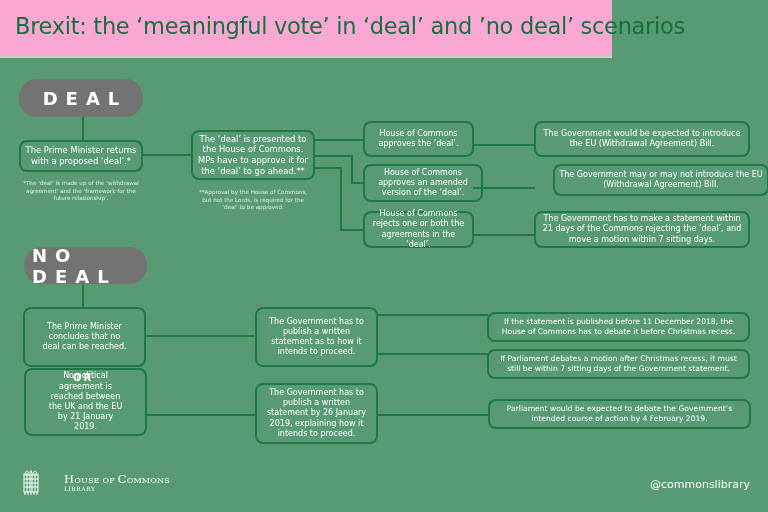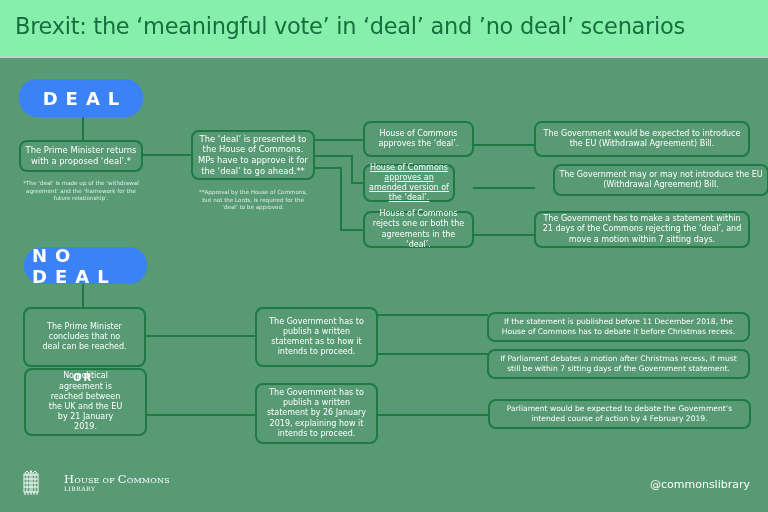--- a/index.html
+++ b/index.html
@@ -1,22 +1,22 @@
 <!DOCTYPE html>
 <html><head>
 <meta charset="utf-8">
 <style>
   * { box-sizing: border-box; margin: 0; padding: 0; }
   html, body { width: 768px; height: 512px; overflow: hidden; }
   body { position: relative; background: #579a74; font-family: "DejaVu Sans", "Liberation Sans", sans-serif; color: #ffffff; }
-  .header { position: absolute; left: 0; top: 0; width: 768px; height: 58px; background: #86efac; border-bottom: 2px solid #b8d8c4; }
+  .header { position: absolute; left: 0; top: 0; width: 612px; height: 58px; background: #f9a8d4; border-bottom: 2px solid #b8d8c4; }
   .title { position: absolute; left: 15px; top: 13px; font-size: 22.5px; color: #15703d; letter-spacing: -0.3px; white-space: nowrap; font-family: "DejaVu Sans", sans-serif; }
   .canvas { position: absolute; left: 0; top: 60px; width: 768px; height: 452px; background: #579a74; }
   svg.lines { position: absolute; left: 0; top: 0; width: 768px; height: 512px; pointer-events: none; }
-  .pill { position: absolute; background: #3b82f6; border-radius: 18px; color: #ffffff; font-weight: bold; display: flex; align-items: center; justify-content: center; letter-spacing: 8px; font-size: 18px; padding-left: 8px; }
+  .pill { position: absolute; background: #737373; border-radius: 18px; color: #ffffff; font-weight: bold; display: flex; align-items: center; justify-content: center; letter-spacing: 8px; font-size: 18px; padding-left: 8px; }
   .box { position: absolute; border: 2px solid #1e7a45; border-radius: 8px; display: flex; align-items: center; justify-content: center; text-align: center; color: #ffffff; line-height: 1.28; padding: 2px 4px; }
   .note { position: absolute; text-align: center; font-size: 5.6px; line-height: 1.35; color: #e4efe8; }
   .or { position: absolute; font-weight: bold; font-size: 10px; letter-spacing: 2px; }
   .f9 { font-size: 8.6px; }
   .f8 { font-size: 8px; }
   .f75 { font-size: 7.6px; }
   .logo { position: absolute; left: 22px; top: 470px; display: flex; align-items: center; gap: 24px; }
   .logo-text-main { font-family: "DejaVu Serif", "Liberation Serif", serif; font-size: 11.5px; letter-spacing: 0.2px; color: #ffffff; line-height: 1; }
   .logo-text-main .sm { font-size: 8px; }
   .logo-text-sub { font-family: "DejaVu Serif", "Liberation Serif", serif; font-size: 6px; color: #ffffff; letter-spacing: 0.5px; line-height: 1; margin-top: 1px; }
@@ -59,21 +59,21 @@
 
 <div class="pill" style="left:19px; top:79px; width:124px; height:38px;">DEAL</div>
 
 <div class="box f9" style="left:19px; top:140px; width:124px; height:32px; font-size:8.4px;">The Prime Minister returns with a proposed ‘deal’.*</div>
 <div class="note" style="left:22px; top:180px; width:118px;">*The ‘deal’ is made up of the ‘withdrawal agreement’ and the ‘framework for the future relationship’.</div>
 
 <div class="box f9" style="left:191px; top:130px; width:124px; height:50px; font-size:8.4px;">The ‘deal’ is presented to the House of Commons. MPs have to approve it for the ‘deal’ to go ahead.**</div>
 <div class="note" style="left:194px; top:189px; width:118px;">**Approval by the House of Commons, but not the Lords, is required for the ‘deal’ to be approved.</div>
 
 <div class="box f8" style="left:363px; top:121px; width:111px; height:36px;">House of Commons approves the ‘deal’.</div>
-<div class="box f8" style="left:363px; top:164px; width:92px; height:38px;text-decoration:underline;">House of Commons approves an amended version of the ‘deal’.</div>
+<div class="box f8" style="left:363px; top:164px; width:120px; height:38px;">House of Commons approves an amended version of the ‘deal’.</div>
 <div class="box f8" style="left:363px; top:211px; width:111px; height:37px;">House of Commons rejects one or both the agreements in the ‘deal’.</div>
 
 <div class="box f8" style="left:534px; top:121px; width:216px; height:36px;">The Government would be expected to introduce the EU (Withdrawal Agreement) Bill.</div>
 <div class="box f8" style="left:534px; top:164px; width:216px; height:32px;margin-left:19px;">The Government may or may not introduce the EU (Withdrawal Agreement) Bill.</div>
 <div class="box f8" style="left:534px; top:211px; width:216px; height:37px;">The Government has to make a statement within 21 days of the Commons rejecting the ‘deal’, and move a motion within 7 sitting days.</div>
 
 <div class="pill" style="left:24px; top:247px; width:123px; height:37px;">NO DEAL</div>
 
 <div class="box f8" style="left:23px; top:307px; width:123px; height:60px; padding:2px 14px;">The Prime Minister concludes that no deal can be reached.</div>
 <div class="or" style="left:73px; top:372px;">OR</div>

